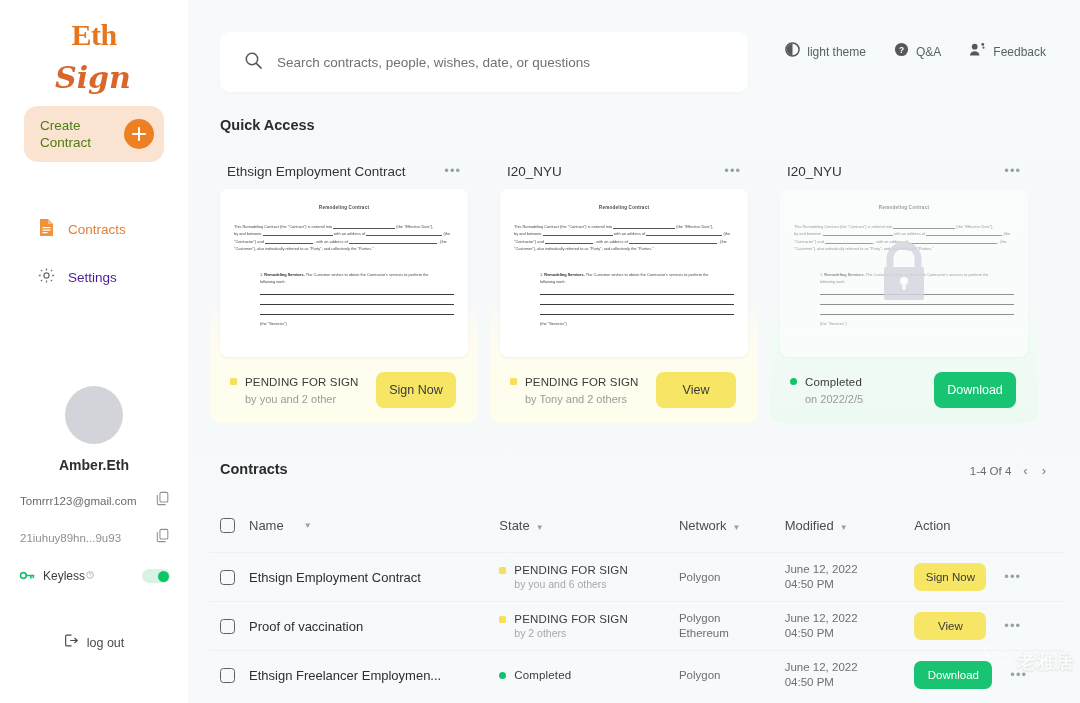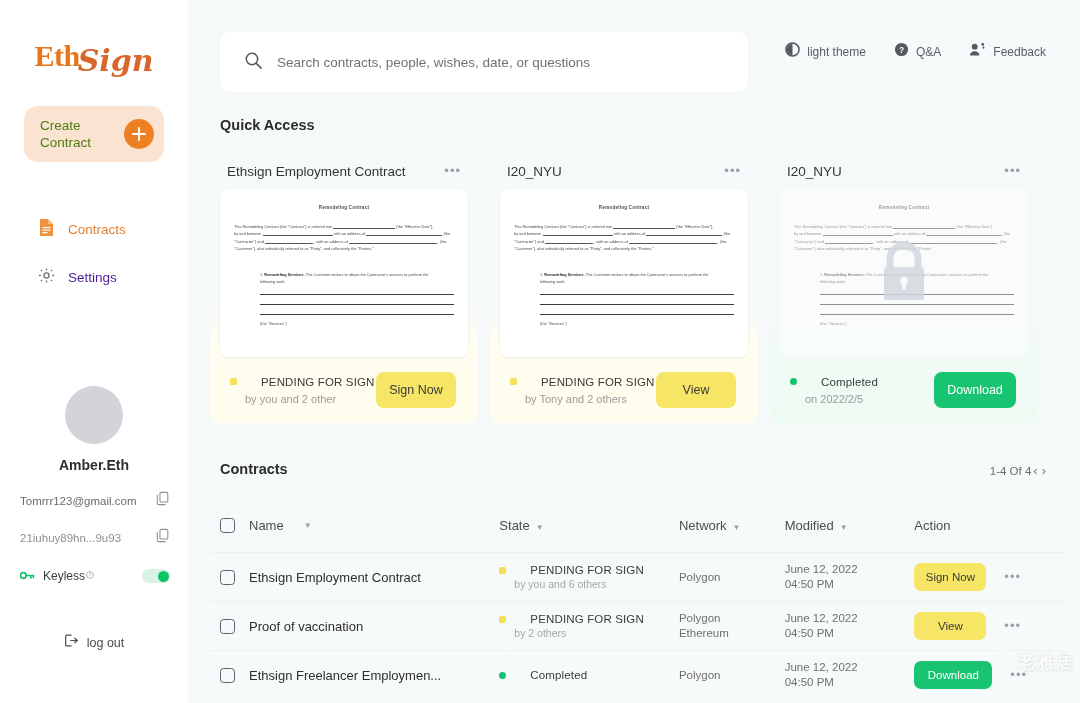--- a/index.html
+++ b/index.html
@@ -12,21 +12,21 @@
   #app { position: relative; width: 1080px; height: 703px; display: flex; }
 
   
   .sidebar {
     width: 188px; height: 703px;
     background: #ffffff;
     position: relative;
     flex: 0 0 188px;
     display: flex; flex-direction: column; align-items: center;
   }
-  .logo { margin-top: 34px; height: 44px; display: flex; align-items: center; justify-content: center; }
+  .logo { margin-top: 34px; height: 44px; display: flex; align-items: center; justify-content: center; flex-direction: column; }
   .logo-eth { font-family: "Liberation Serif", serif; font-size: 30px; font-weight: bold; color: #e8751a; letter-spacing: -0.5px; }
   .logo-sign { font-family: "DejaVu Serif", serif; font-style: italic; font-size: 30px; font-weight: bold; color: #d9662a; margin-left: -2px; margin-top: 8px; }
 
   .create-contract {
     margin-top: 28px;
     width: 140px; height: 56px;
     background: #fbe3d2;
     border-radius: 14px;
     display: flex; align-items: center; justify-content: space-between;
     padding: 0 10px 0 16px;
@@ -137,36 +137,36 @@
   .lock {
     position: absolute; left: 50%; top: 50%; transform: translate(-50%,-50%);
     opacity: 0.82;
   }
 
   .card-foot {
     height: 66px; display: flex; align-items: center; justify-content: space-between;
     padding: 0 12px 0 10px;
   }
   .status-block { display: flex; flex-direction: column; gap: 5px; }
-  .status-line { display: flex; align-items: center; gap: 24px; }
+  .status-line { display: flex; align-items: center; gap: 8px; }
   .status-dot { width: 7px; height: 7px; border-radius: 2px; }
   .status-dot.pending { background: #f6e05a; border-radius: 1.5px; }
   .status-dot.done { background: #13c26b; border-radius: 50%; }
   .status-text { font-size: 11.5px; color: #3b3b3b; letter-spacing: 0.15px; }
   .status-sub { font-size: 11px; color: #9b9b9b; margin-left: 0; }
   .btn {
     border: none; border-radius: 8px; cursor: pointer;
     font-family: "Liberation Sans", sans-serif; font-size: 12.5px;
   }
   .btn-yellow { background: #f7e565; color: #3b3b3b; width: 80px; height: 36px; }
   .btn-green { background: #18c472; color: #ffffff; width: 82px; height: 36px; }
 
   
   .contracts-head { position: absolute; left: 32px; top: 461px; }
-  .pager { position: absolute; right: 32px; top: 463px; display: flex; align-items: center; }
+  .pager { position: absolute; right: 32px; top: 463px; display: flex; align-items: center; gap: 10px; }
   .pager-text { font-size: 11.5px; color: #6b6b6b; }
   .pager-arrow { font-size: 13px; color: #7a7a7a; cursor: pointer; padding: 0 2px; }
 
   .table { position: absolute; left: 22px; top: 498px; right: 16px; }
   .thead { display: flex; align-items: center; height: 54px; padding-left: 10px; }
   .trow {
     display: flex; align-items: center; height: 49px; padding-left: 10px;
     border-top: 1px solid #eef1f2;
   }
   .col-name { width: 280px; display: flex; align-items: center; gap: 14px; }

